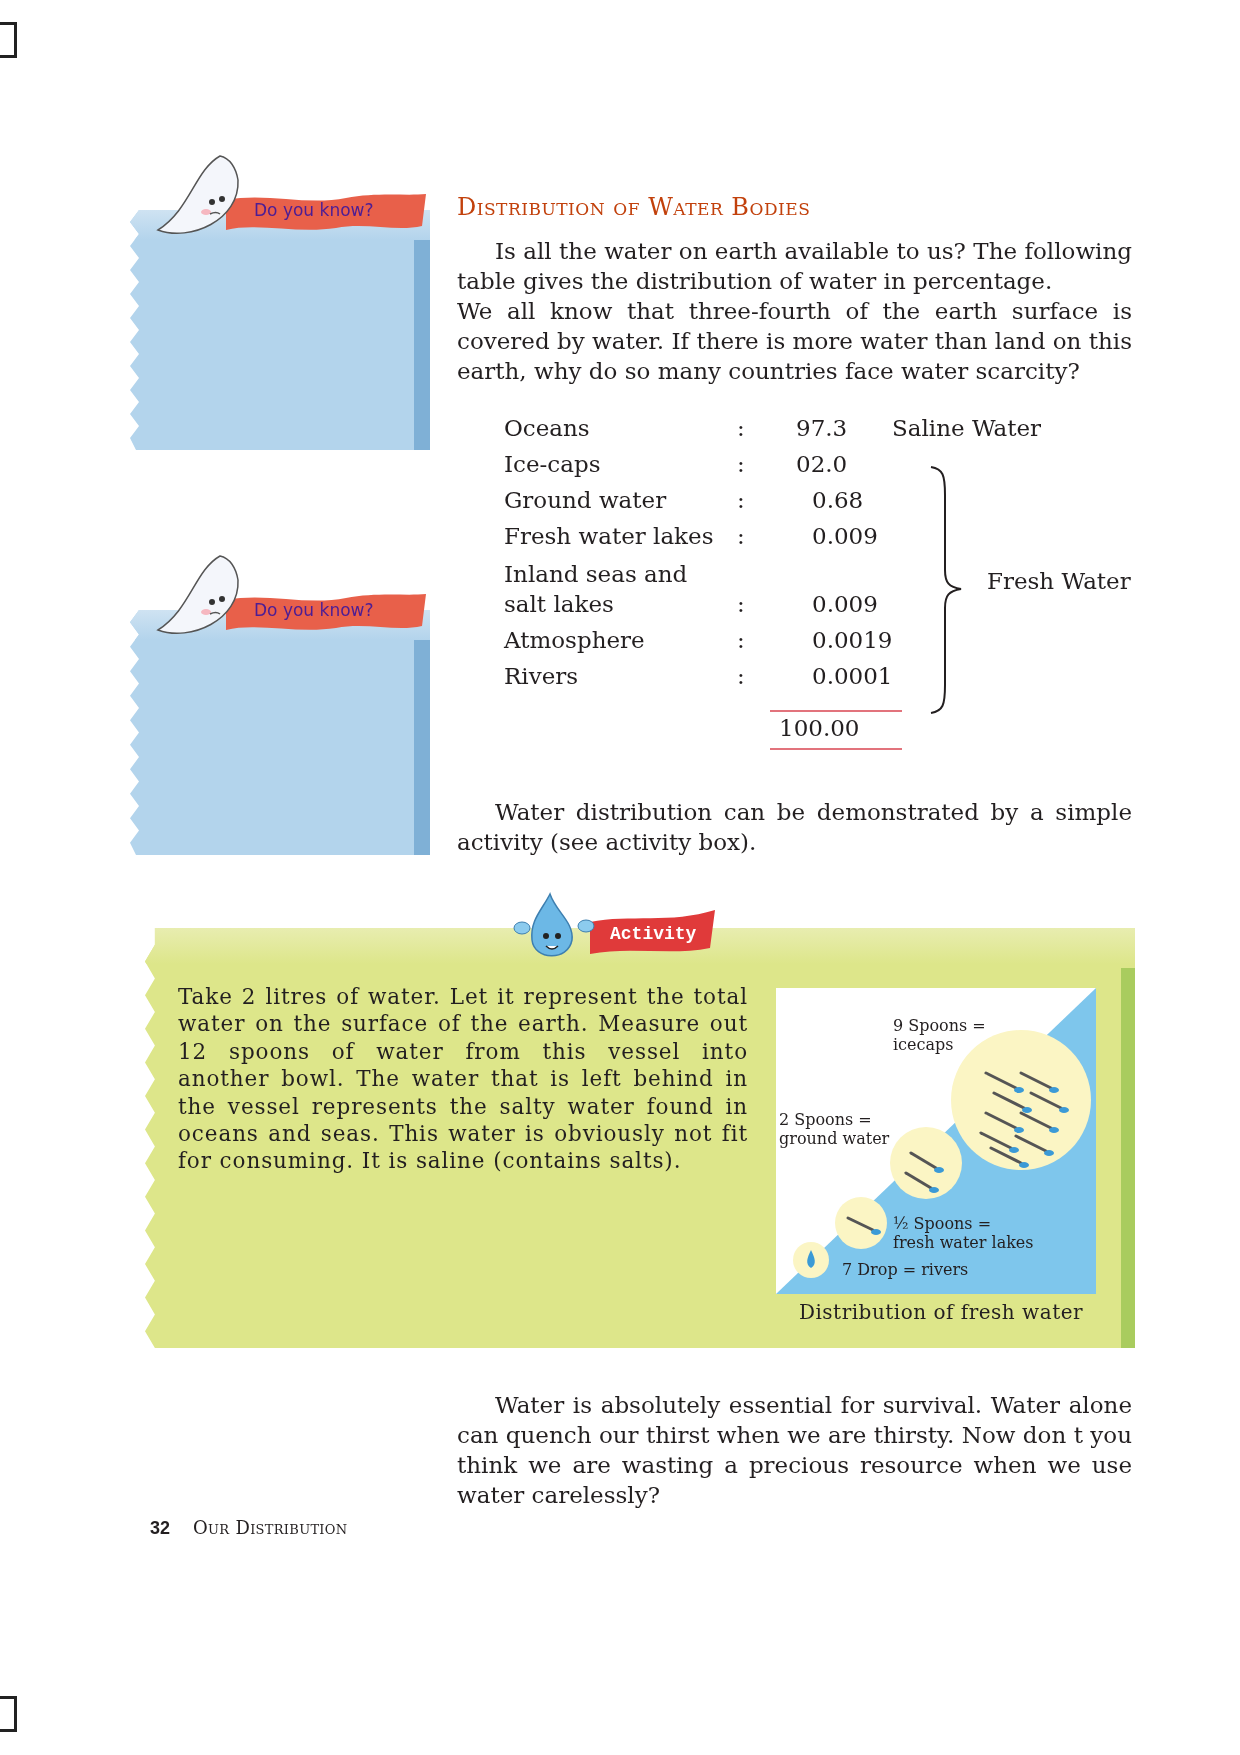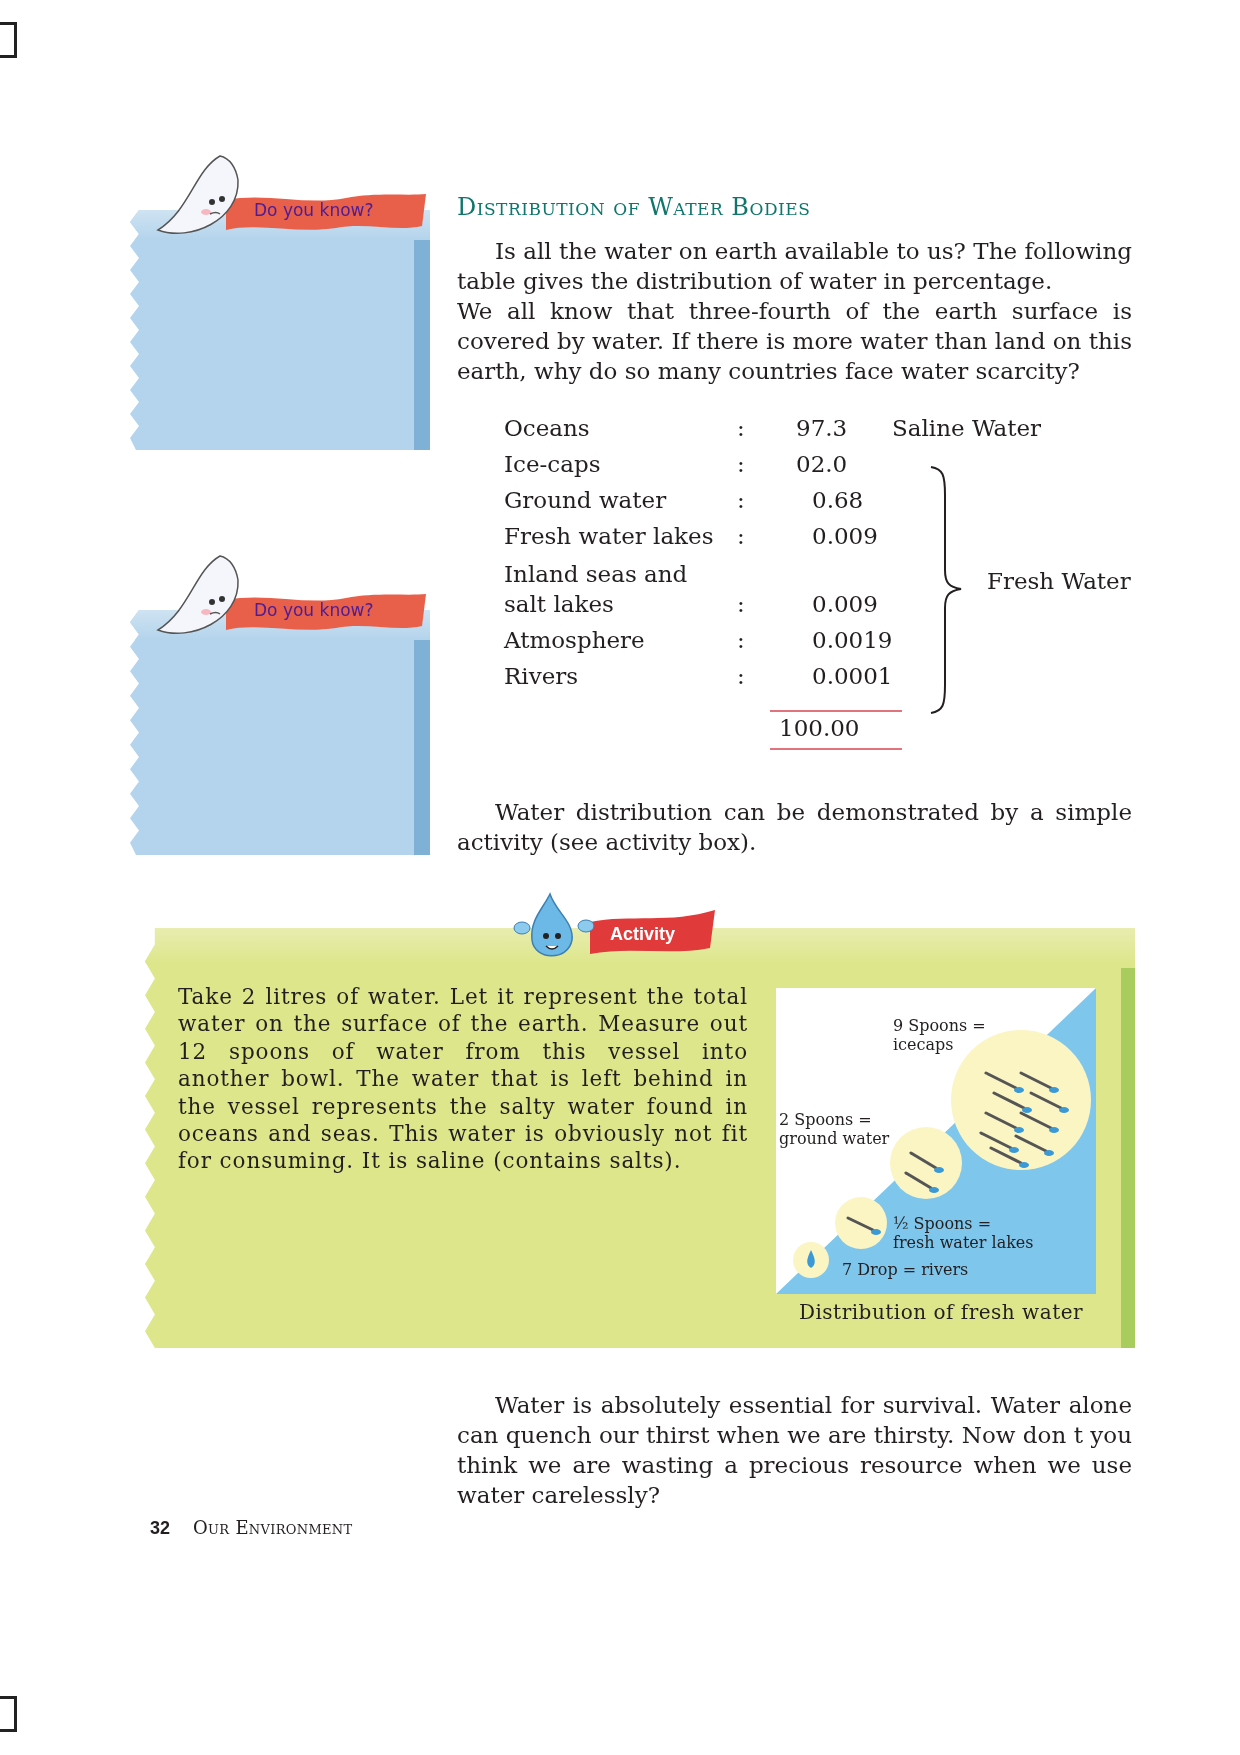--- a/index.html
+++ b/index.html
@@ -31,21 +31,21 @@
   .banner-label {
     position: absolute; left: 28px; top: 8px;
     font-family: "DejaVu Sans", sans-serif; font-weight: normal; font-size: 17px; color: #4c1d95;
   }
   .mascot { position: absolute; left: 20px; top: 0; }
 
   
   .main { position: absolute; left: 457px; width: 675px; }
   .heading {
     position: absolute; left: 457px; top: 193px;
-    color: #0f766e; font-size: 24px; letter-spacing: 0.5px; font-variant: small-caps;
+    color: #c2410c; font-size: 24px; letter-spacing: 0.5px; font-variant: small-caps;
   }
   .para { font-size: 23px; line-height: 30px; text-align: justify; color: #231f20; }
   .para .indent { display: inline-block; width: 38px; }
 
   
   .dist { position: absolute; left: 504px; top: 415px; width: 650px; height: 340px; font-size: 23px; }
   .drow { position: absolute; left: 0; }
   .dname { position: absolute; left: 0; white-space: nowrap; }
   .dcolon { position: absolute; left: 233px; }
   .dval { position: absolute; white-space: nowrap; }
@@ -64,21 +64,21 @@
   .activity::before {
     content: ""; position: absolute; left: 0; right: 0; top: 0; height: 36px;
     background: linear-gradient(#e8edb0, #dde68a);
   }
   .activity-edge {
     position: absolute; right: 0; top: 40px; bottom: 0; width: 14px; background: #a9cc5e;
   }
   .act-banner { position: absolute; left: 510px; top: 890px; width: 210px; height: 80px; }
   .act-label {
     position: absolute; left: 100px; top: 34px;
-    font-family: Liberation Sans, sans-serif; font-weight: bold; font-size: 18px; color: #fff;
+    font-family: Liberation Mono, monospace; font-weight: bold; font-size: 18px; color: #fff;
   }
   .act-text {
     position: absolute; left: 178px; top: 983px; width: 570px;
     font-size: 21.5px; line-height: 27.4px; letter-spacing: 0.9px; text-align: justify; color: #231f20;
   }
   .act-text .indent { display: inline-block; width: 38px; }
 
   
   .figure { position: absolute; left: 776px; top: 988px; width: 320px; height: 306px; overflow: hidden; background: #7ec6ec; }
   .fig-label { position: absolute; font-size: 16px; line-height: 19px; color: #231f20; white-space: nowrap; }
@@ -263,13 +263,13 @@
   </div>
   <div class="fig-label" style="left:66px; top:272px;">7 Drop = rivers</div>
 </div>
 <div class="fig-caption">Distribution of fresh water</div>
 
 <div class="main" style="top:1390px;">
   <p class="para"><span class="indent"></span><span>Water is absolutely essential for survival. Water alone can quench our thirst when we are thirsty. Now don t you think we are wasting a precious resource when we use water carelessly?</span></p>
 </div>
 
 <span class="footer-num">32</span>
-<span class="footer-title">Our Environment</span>
+<span class="footer-title">Our Distribution</span>
 
 </body></html>

